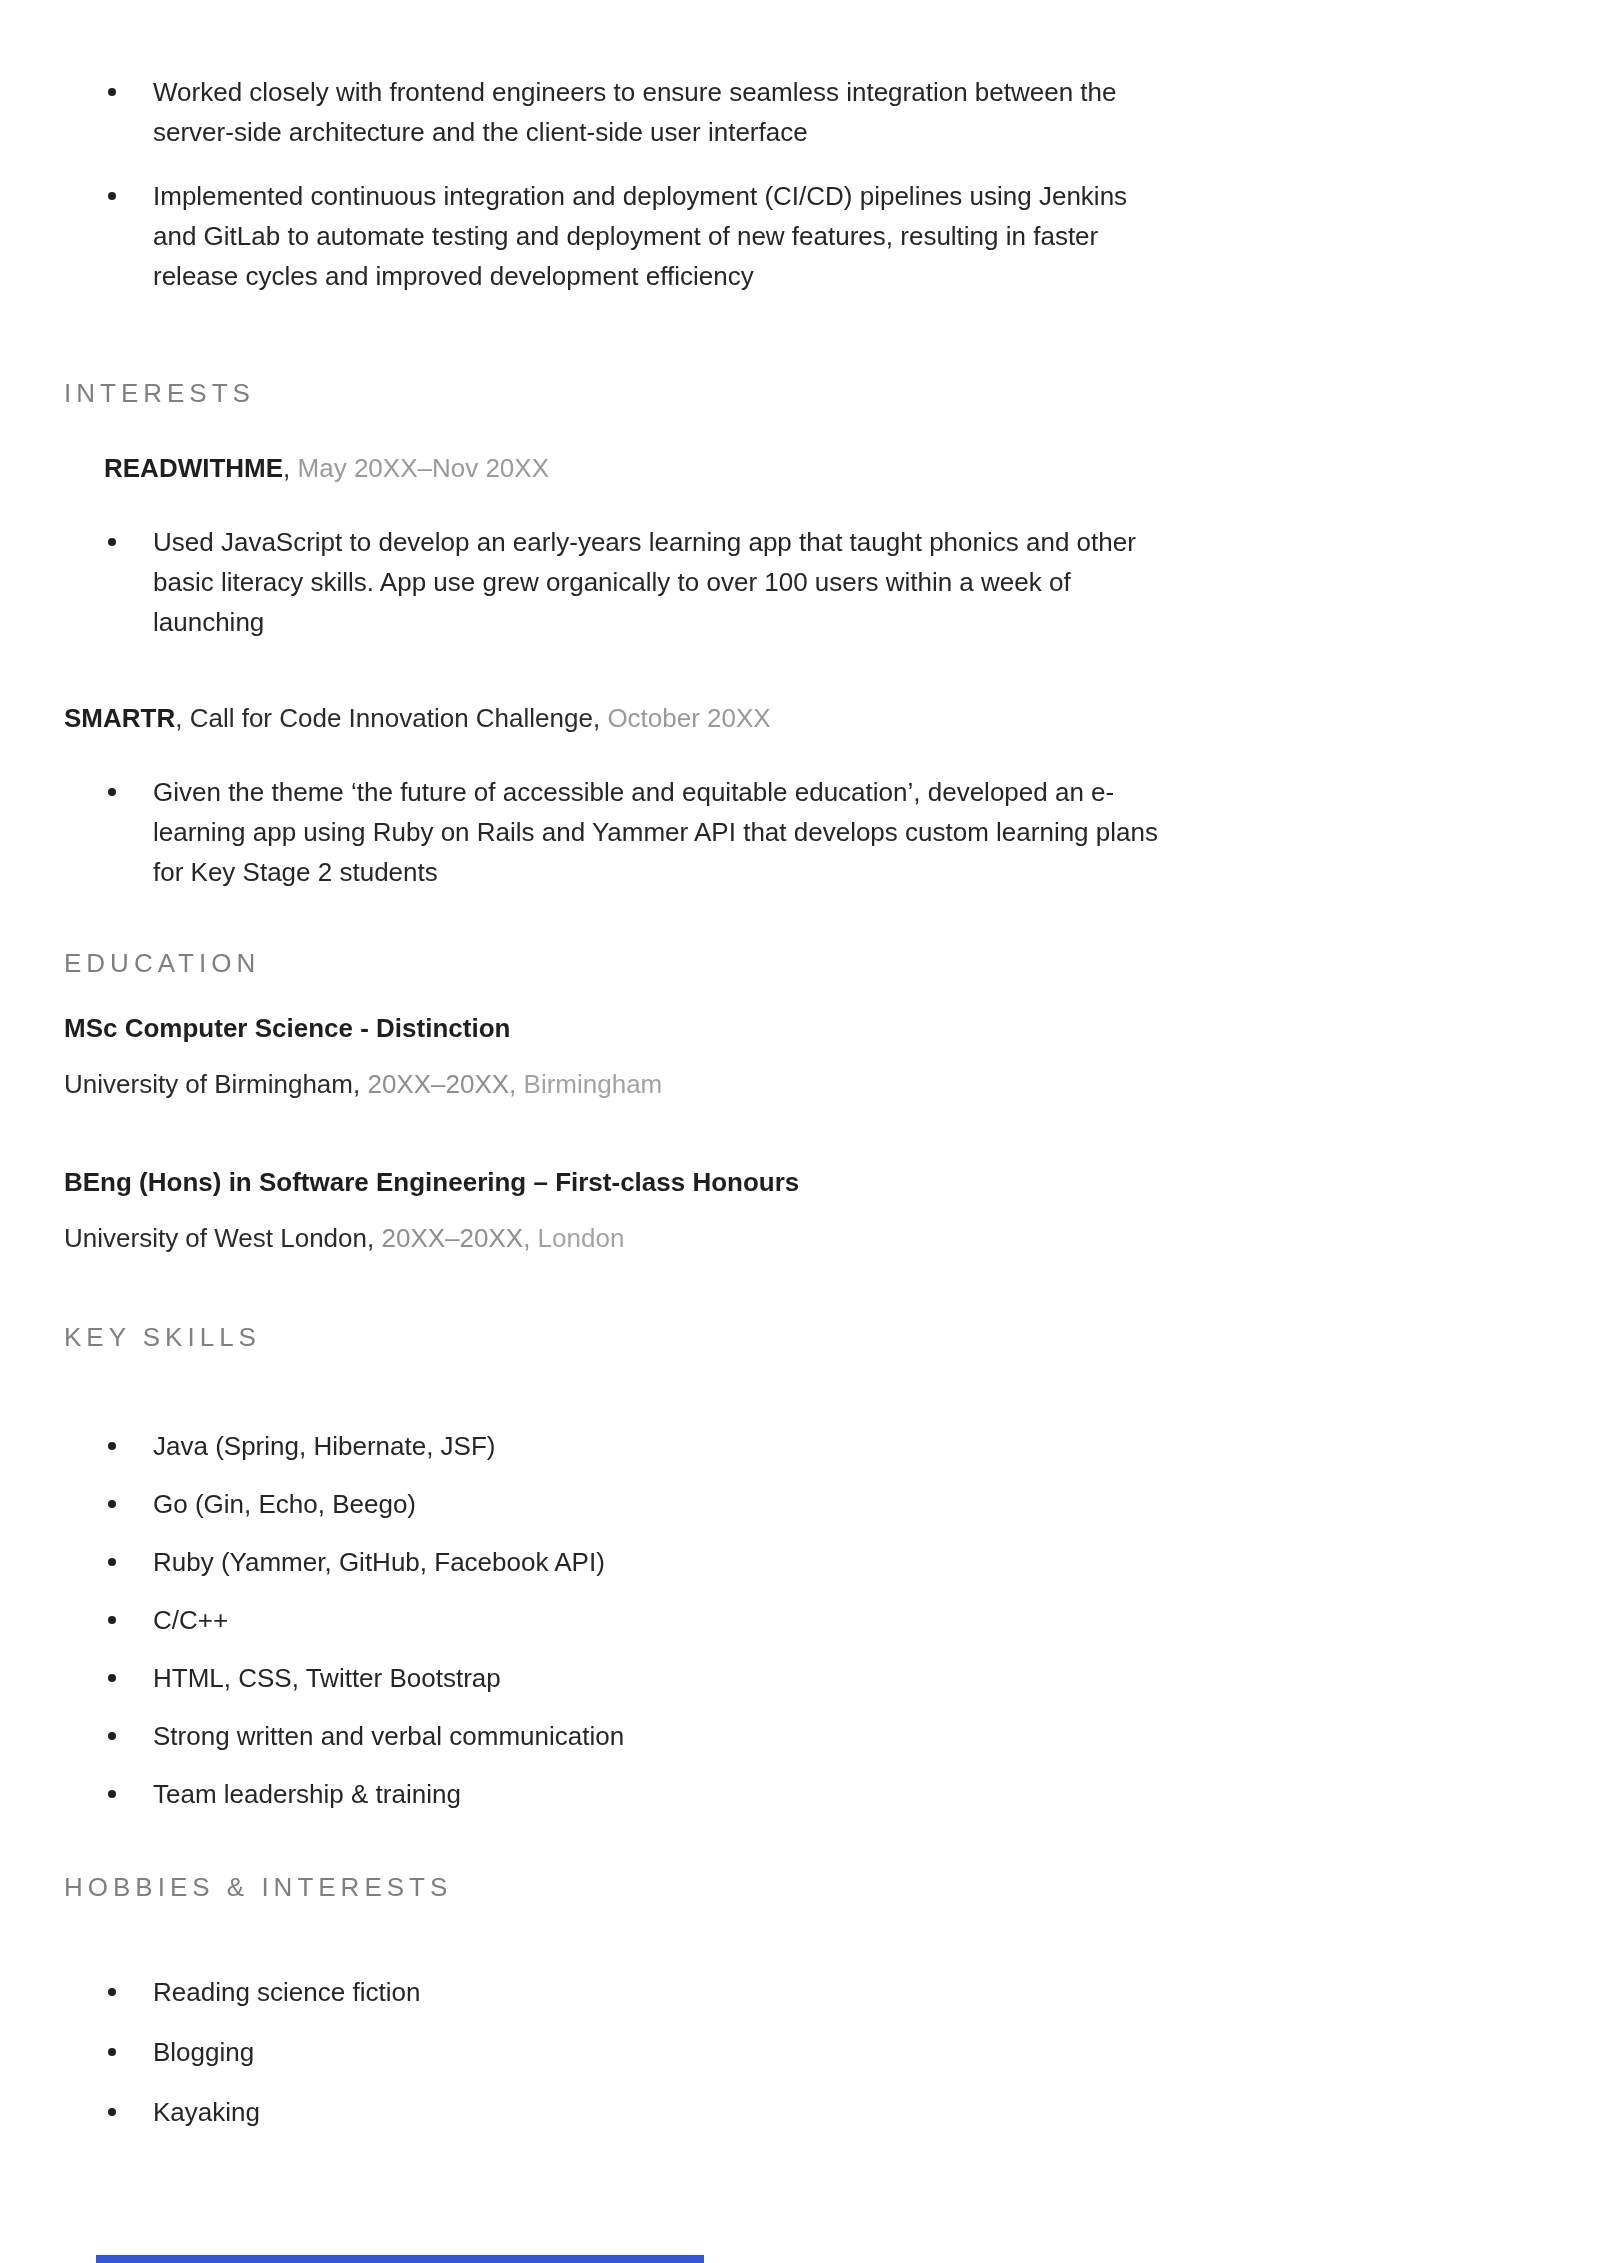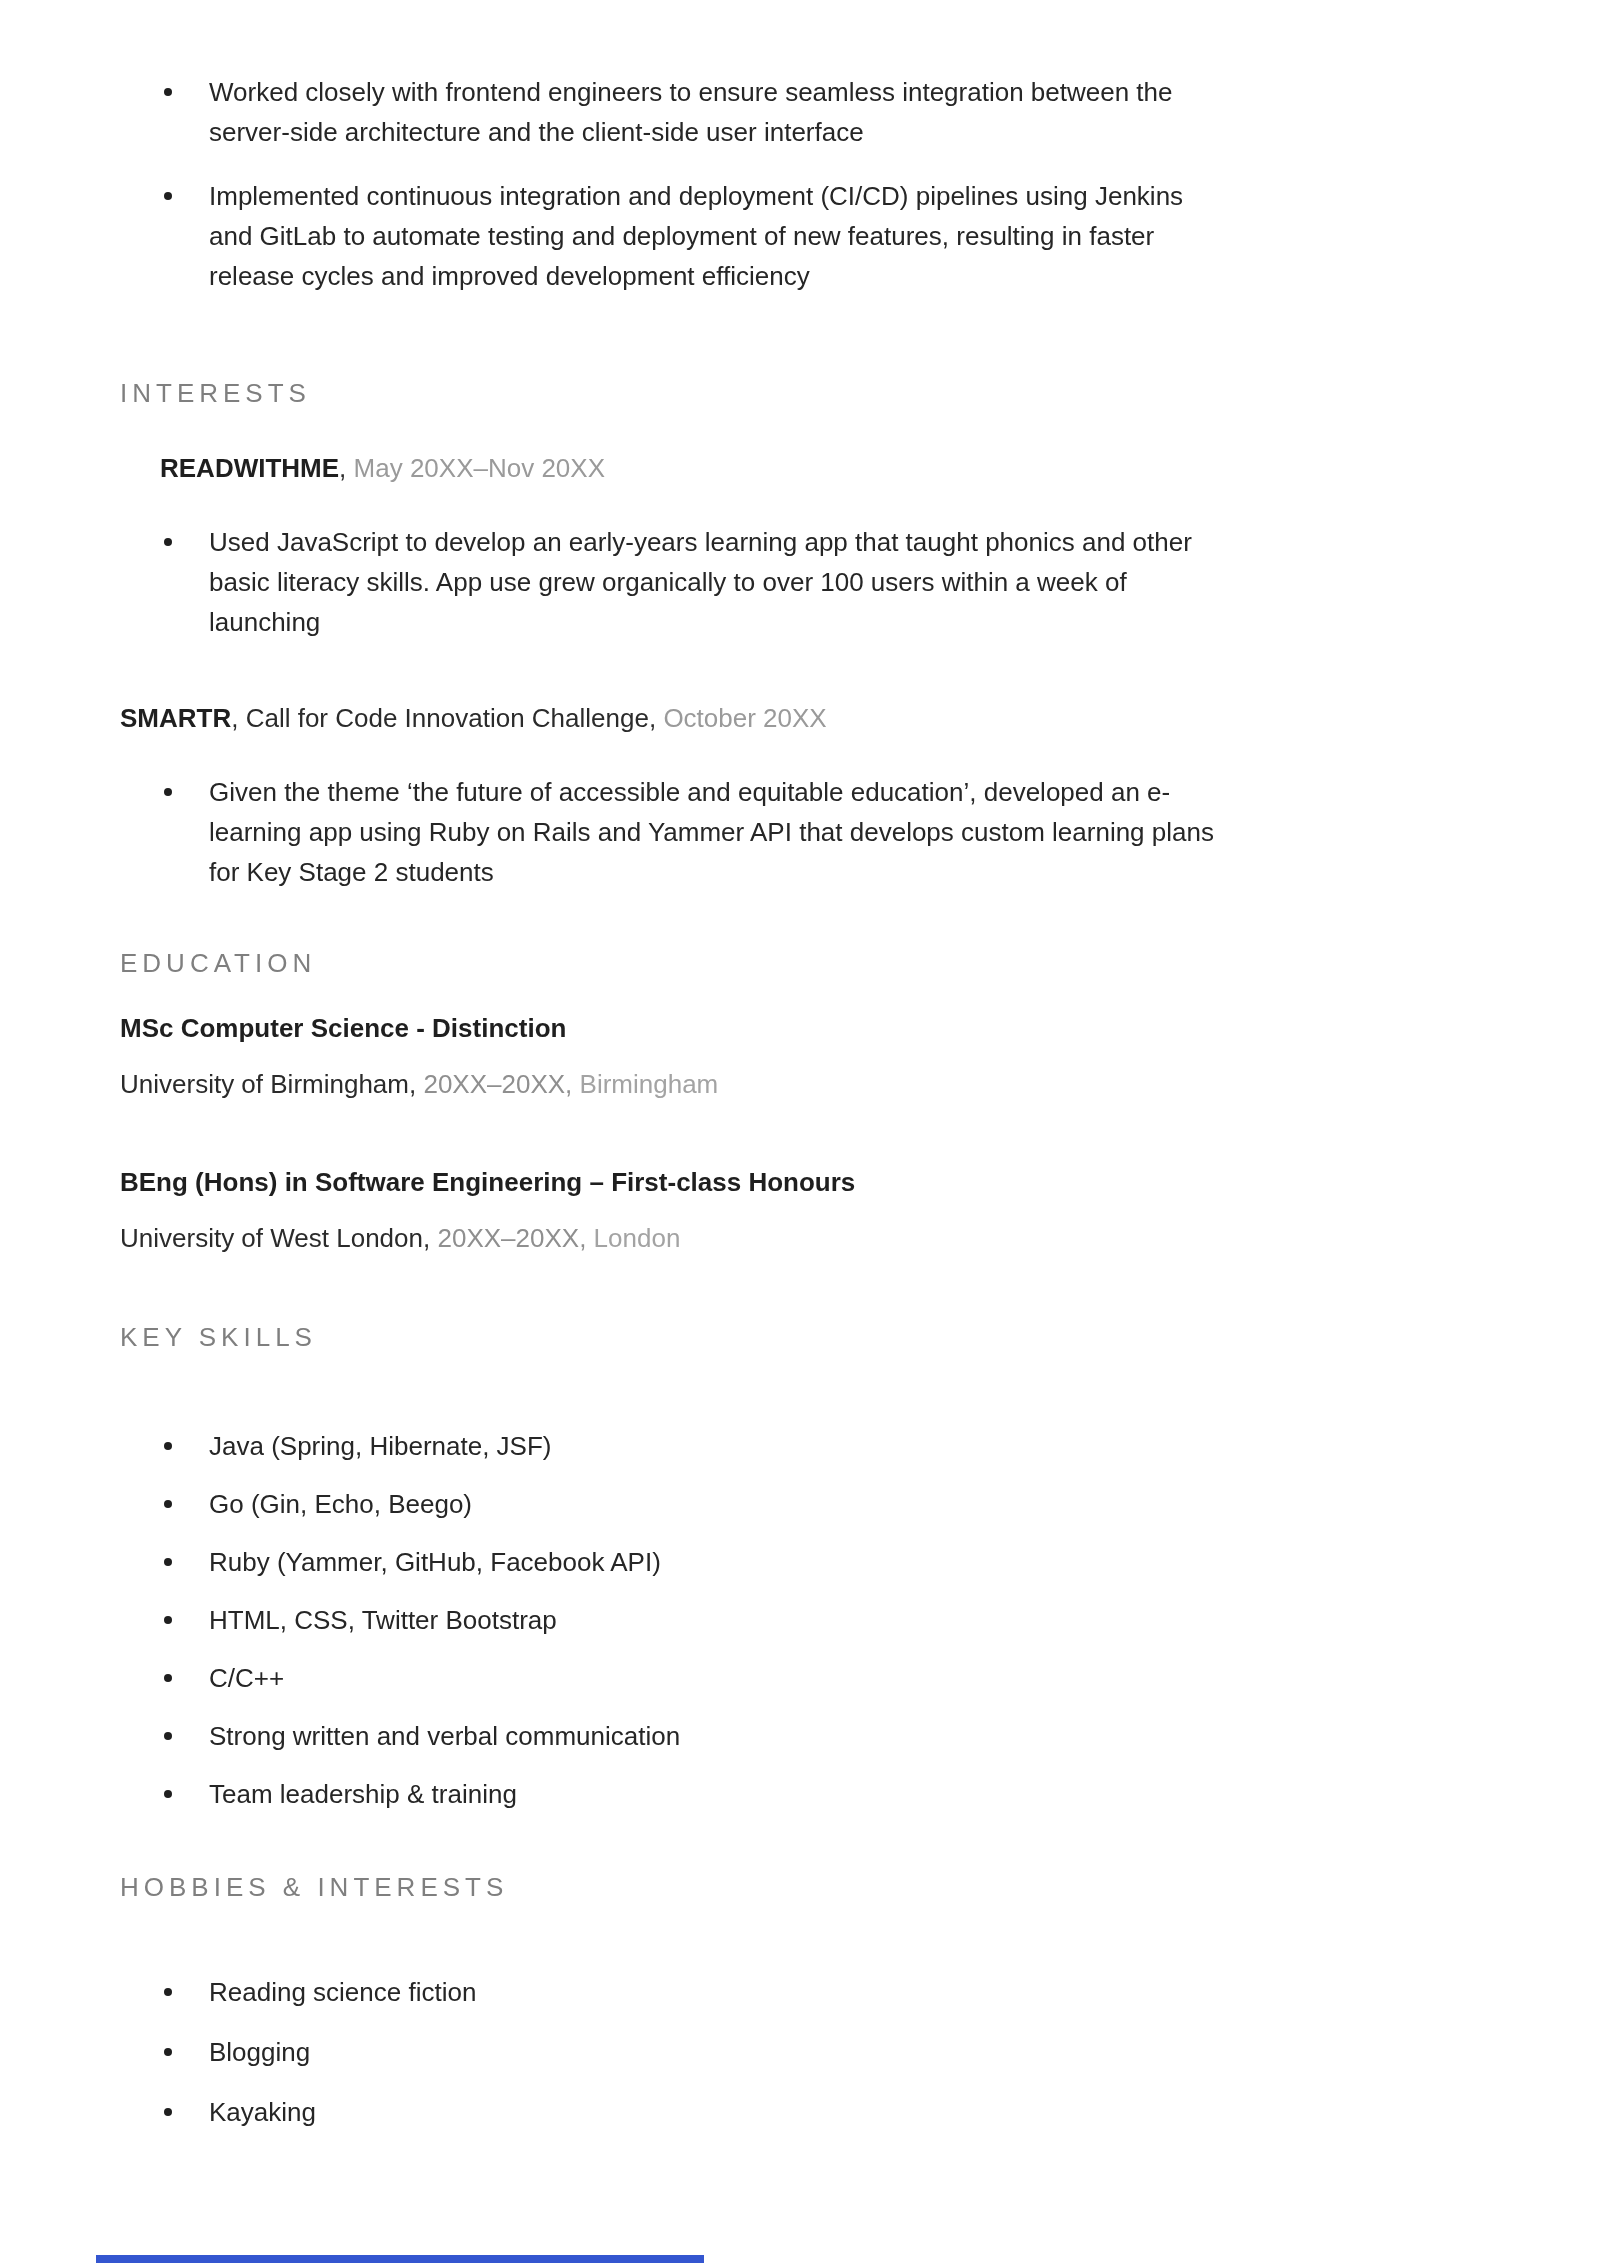--- a/index.html
+++ b/index.html
@@ -8,21 +8,21 @@
     width: 1600px;
     height: 2263px;
     position: relative;
     overflow: hidden;
     font-family: "Liberation Sans", "DejaVu Sans", sans-serif;
     color: #262626;
   }
   .page {
     width: 1444px;
     height: 2263px;
-    padding: 72px 154px 0 120px;
+    padding: 72px 154px 0 64px;
     position: relative;
   }
 
   
   h2.section-heading {
     font-size: 26px;
     line-height: 30px;
     font-weight: 400;
     letter-spacing: 5px;
     color: #7f7f7f;
@@ -133,22 +133,22 @@
   <div class="edu-degree" id="edu-beng">BEng (Hons) in Software Engineering – First-class Honours</div>
   <div class="edu-detail">
     <span class="edu-school">University of West London,</span><span class="edu-dates"> 20XX–20XX,</span><span class="edu-location"> London</span>
   </div>
 
   <h2 class="section-heading" id="skills-heading">KEY SKILLS</h2>
   <ul class="bullets skill-bullets">
     <li>Java (Spring, Hibernate, JSF)</li>
     <li>Go (Gin, Echo, Beego)</li>
     <li>Ruby (Yammer, GitHub, Facebook API)</li>
+    <li>C/C++</li>
     <li>HTML, CSS, Twitter Bootstrap</li>
-    <li>C/C++</li>
     <li>Strong written and verbal communication</li>
     <li>Team leadership &amp; training</li>
   </ul>
 
   <h2 class="section-heading" id="hobbies-heading">HOBBIES &amp; INTERESTS</h2>
   <ul class="bullets hobby-bullets">
     <li>Reading science fiction</li>
     <li>Blogging</li>
     <li>Kayaking</li>
   </ul>

